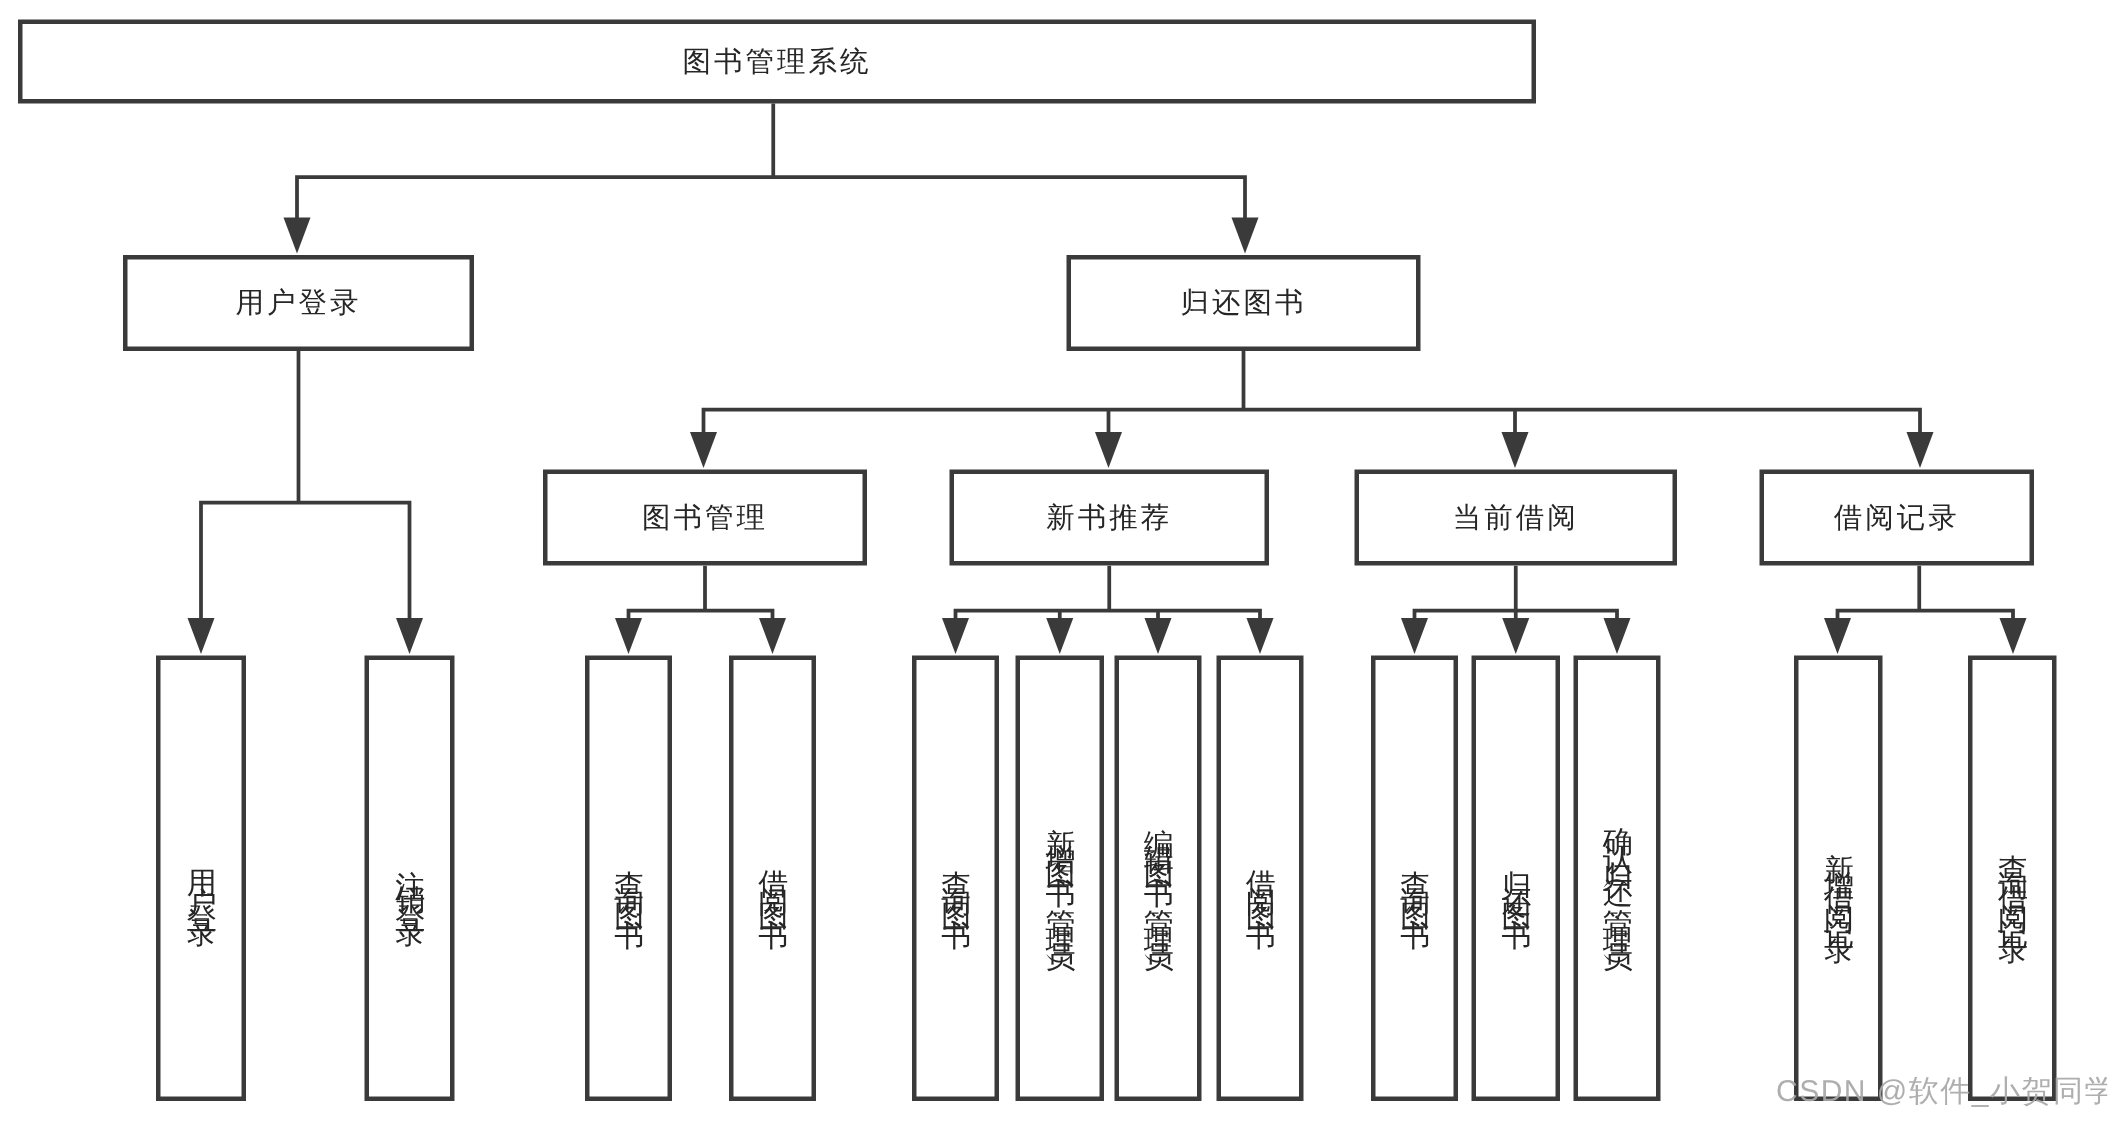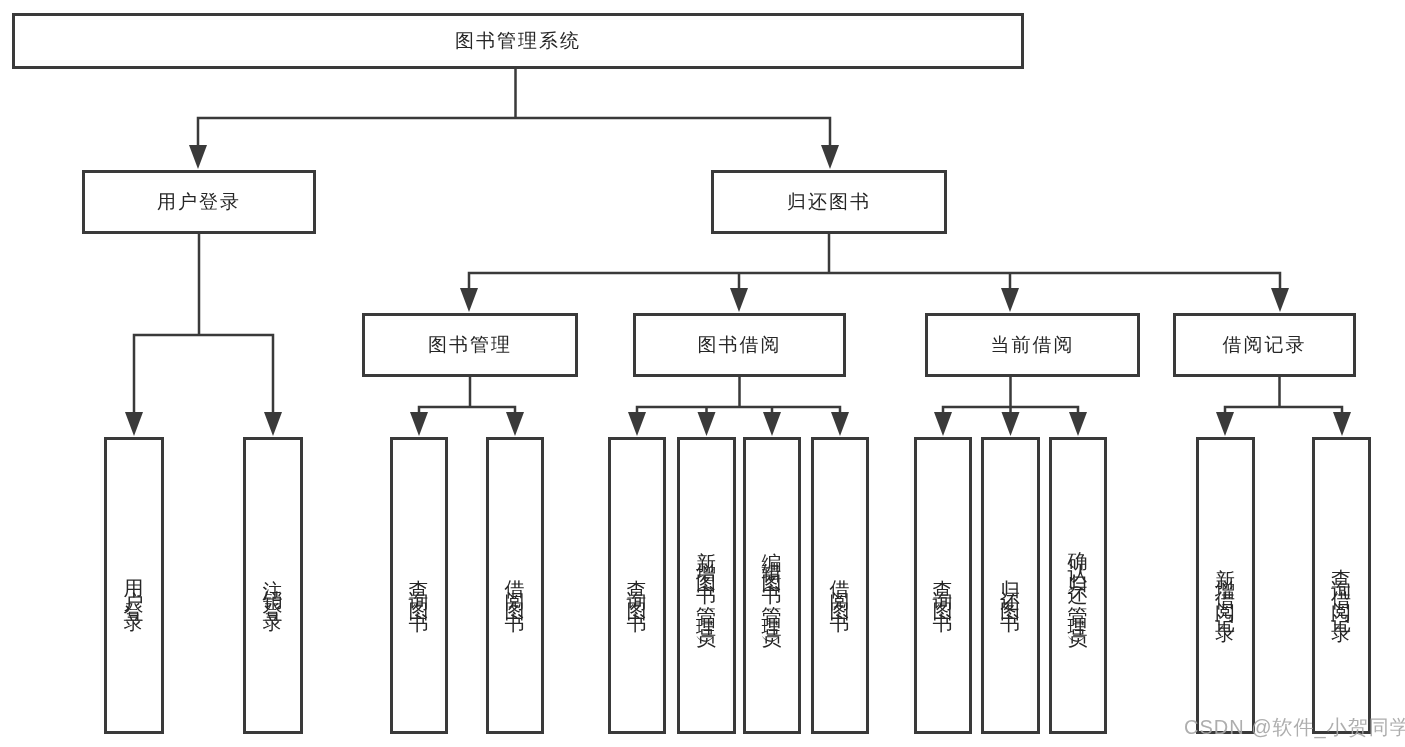--- a/index.html
+++ b/index.html
@@ -113,23 +113,23 @@
     <span>用户登录</span>
   </div>
   <div class="hbox" style="left:711px;top:170px;width:236px;height:64px">
     <span>归还图书</span>
   </div>
 
   <div class="hbox" style="left:362px;top:313px;width:216px;height:64px">
     <span>图书管理</span>
   </div>
   <div class="hbox" style="left:633px;top:313px;width:213px;height:64px">
-    <span>图书借阅</span>
+    <span>新书推荐</span>
   </div>
-  <div class="hbox" style="left:925px;top:313px;width:215px;height:64px">
+  <div class="hbox" style="left:903px;top:313px;width:215px;height:64px">
     <span>当前借阅</span>
   </div>
   <div class="hbox" style="left:1173px;top:313px;width:183px;height:64px">
     <span>借阅记录</span>
   </div>
 
   <div class="vbox" style="left:104px;width:60px">
     <span>用户登录</span>
   </div>
   <div class="vbox" style="left:243px;width:60px">

